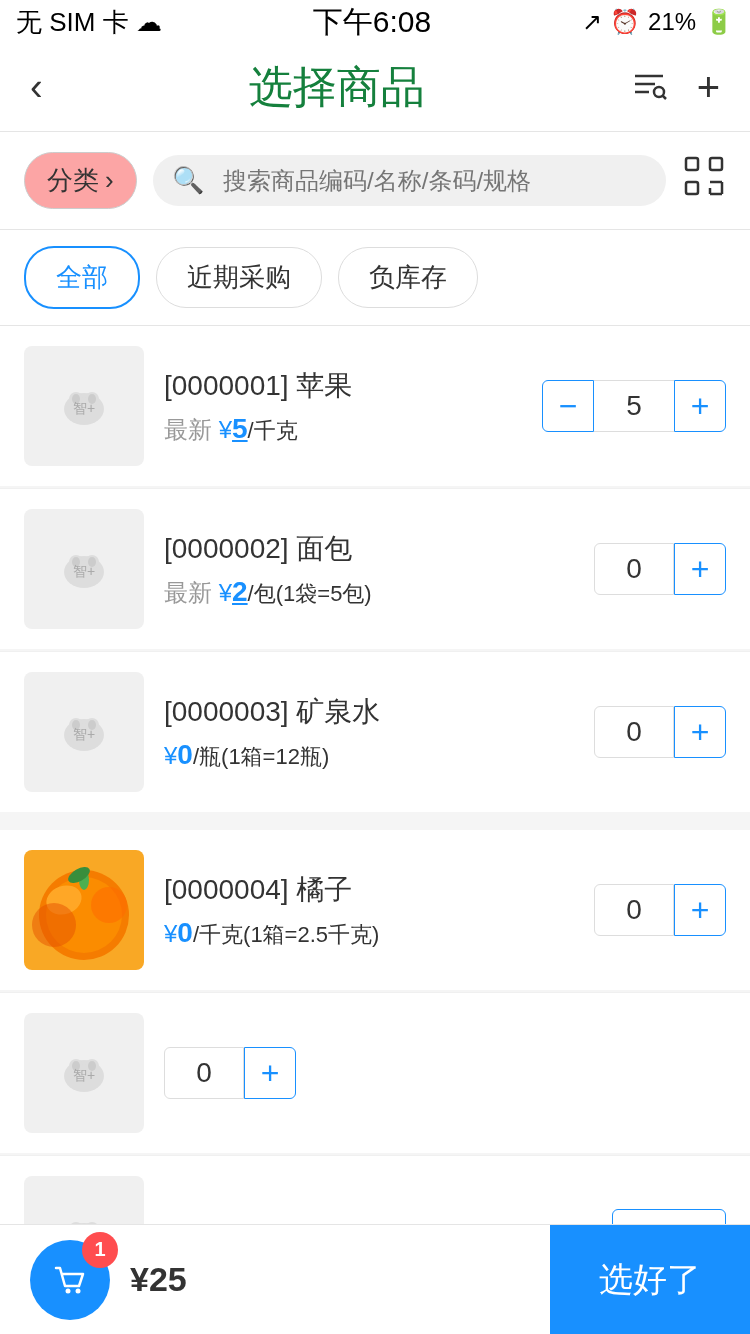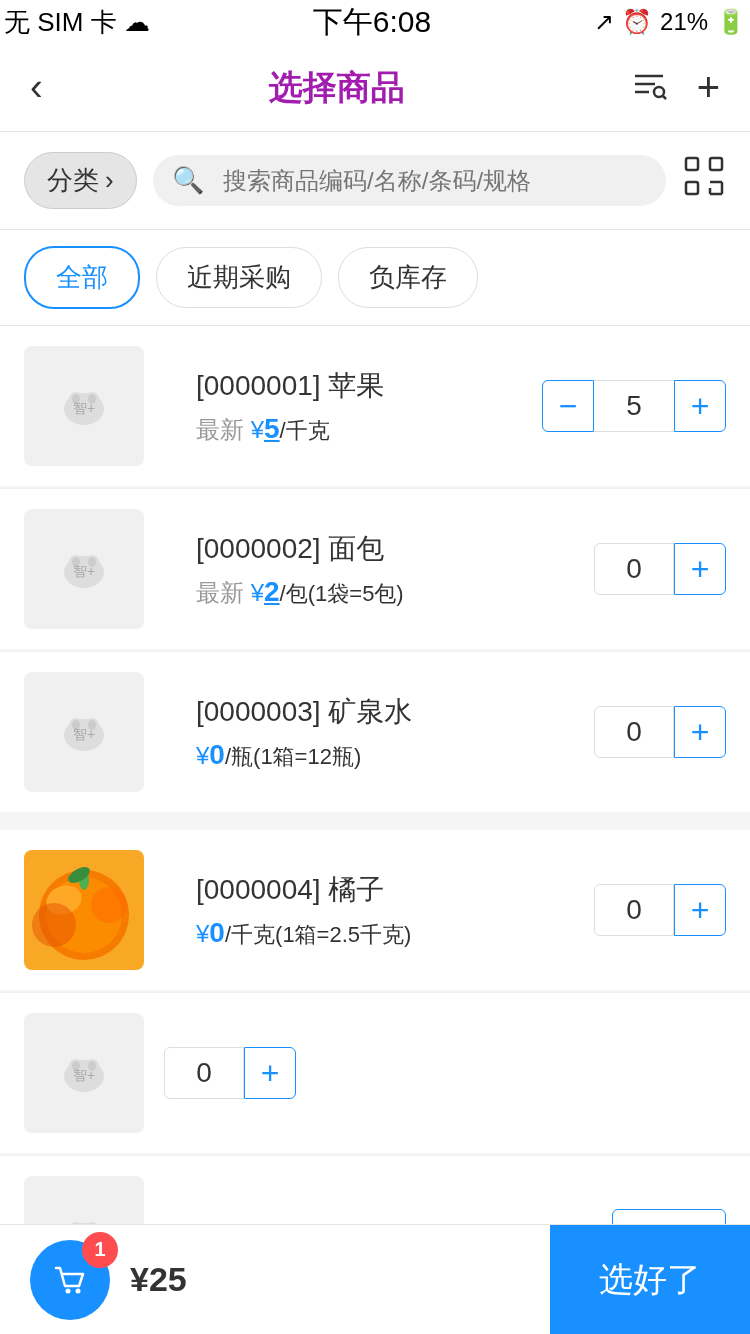--- a/index.html
+++ b/index.html
@@ -13,39 +13,39 @@
       font-size: 28px;
     }
 
     
     .status-bar {
       background: #fff;
       height: 44px;
       display: flex;
       align-items: center;
       justify-content: space-between;
-      padding: 0 4px;
+      padding: 0 16px;
       font-size: 26px;
       text-align: center;
     }
     .status-left { display: flex; align-items: center; gap: 10px; }
     .status-center { font-size: 30px; font-weight: 500; }
     .status-right { display: flex; align-items: center; gap: 8px; font-size: 24px; }
 
     
     .nav-bar {
       background: #fff;
       height: 88px;
       display: flex;
       align-items: center;
       justify-content: space-between;
       padding: 0 30px;
       border-bottom: 1px solid #e5e5e5;
     }
-    .nav-title { font-size: 34px; font-weight: 700; color: #a21caf; }
+    .nav-title { font-size: 44px; font-weight: 400; color: #15803d; }
     .nav-back { font-size: 38px; color: #333; cursor: pointer; }
     .nav-icons { display: flex; align-items: center; gap: 30px; }
     .nav-icon { font-size: 32px; color: #333; cursor: pointer; }
 
     
     .filter-bar {
       background: #fff;
       padding: 20px 24px;
       display: flex;
       align-items: center;
@@ -53,21 +53,21 @@
       border-bottom: 1px solid #e5e5e5;
     }
     .category-btn {
       display: flex;
       align-items: center;
       border: 1px solid #ccc;
       border-radius: 30px;
       padding: 10px 22px;
       font-size: 26px;
       color: #333;
-      background: #e5e5e5;
+      background: #fca5a5;
       cursor: pointer;
       white-space: nowrap;
       justify-content: flex-end;
     }
     .search-bar {
       flex: 1;
       display: flex;
       align-items: center;
       background: #f0f0f0;
       border-radius: 30px;
@@ -142,21 +142,20 @@
       flex-direction: column;
       align-items: center;
       justify-content: center;
       width: 100%;
       height: 100%;
     }
 
     .product-info {
       flex: 1;
       min-width: 0;
-      margin-left: 32px;
     }
     .product-name {
       font-size: 28px;
       color: #333;
       font-weight: 500;
       margin-bottom: 8px;
     }
     .product-spec {
       font-size: 22px;
       color: #999;

